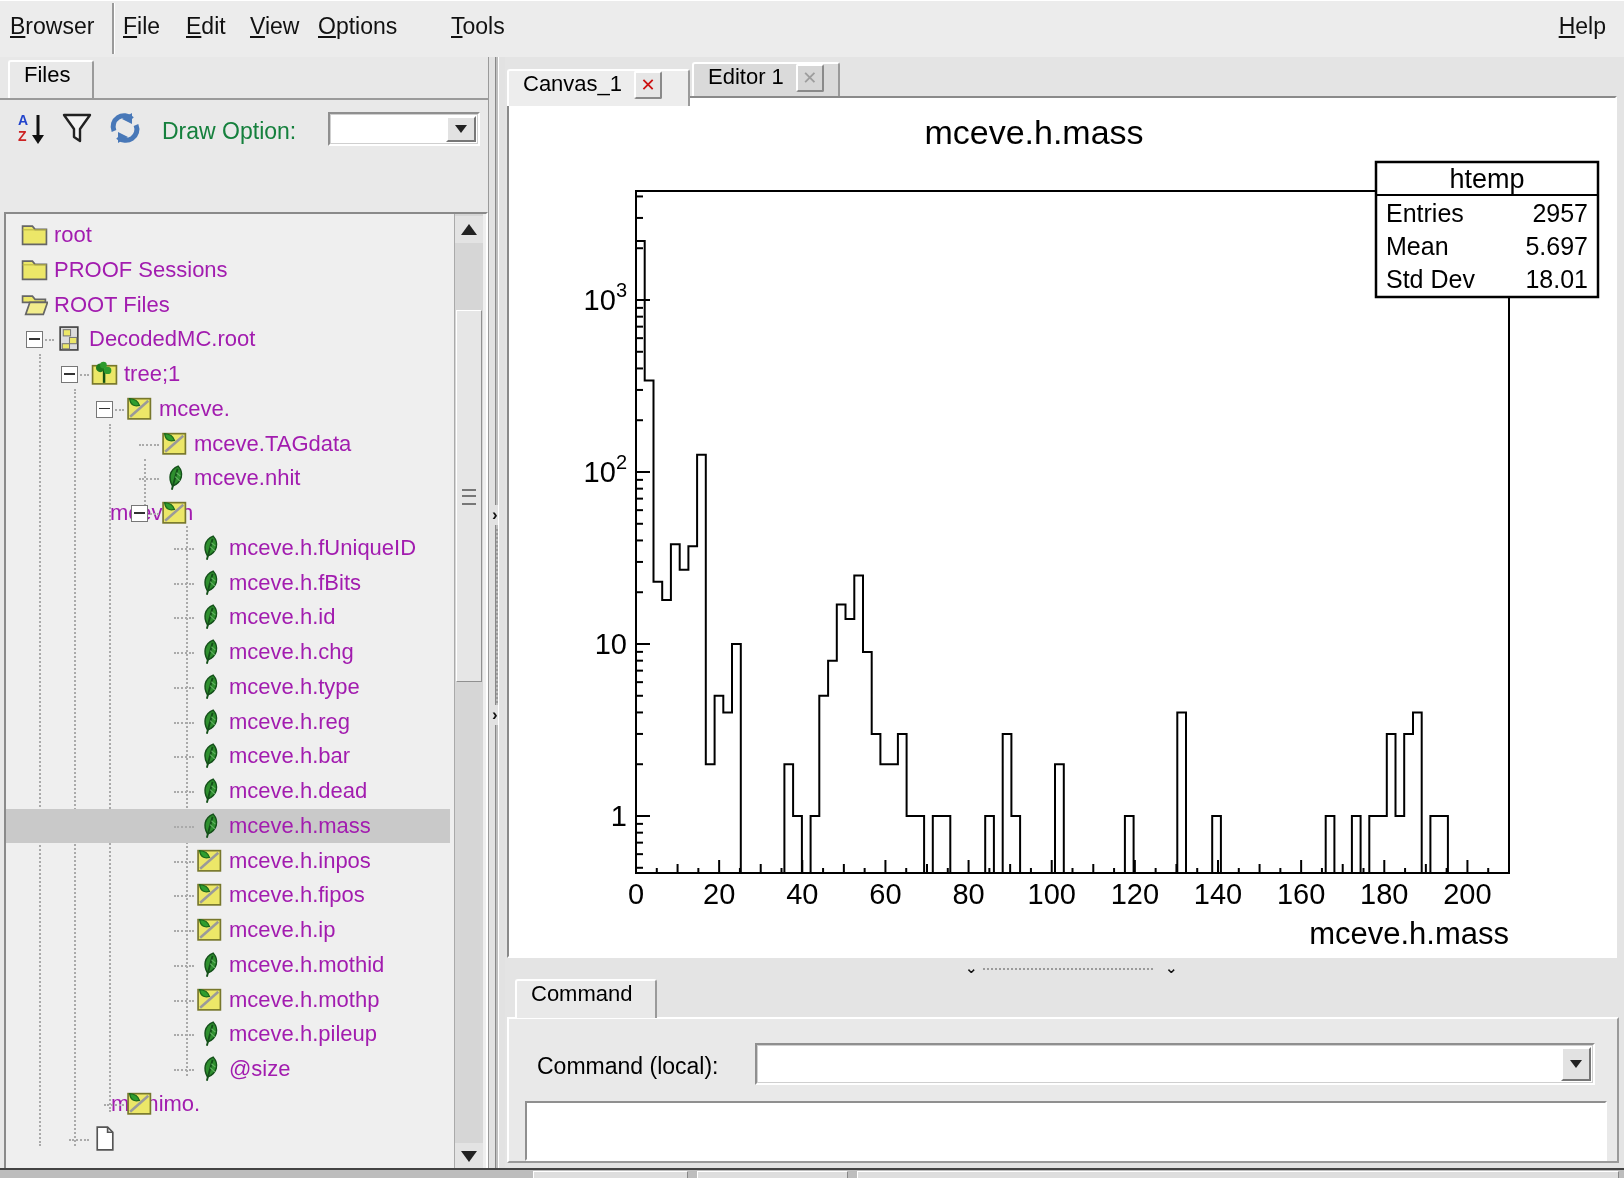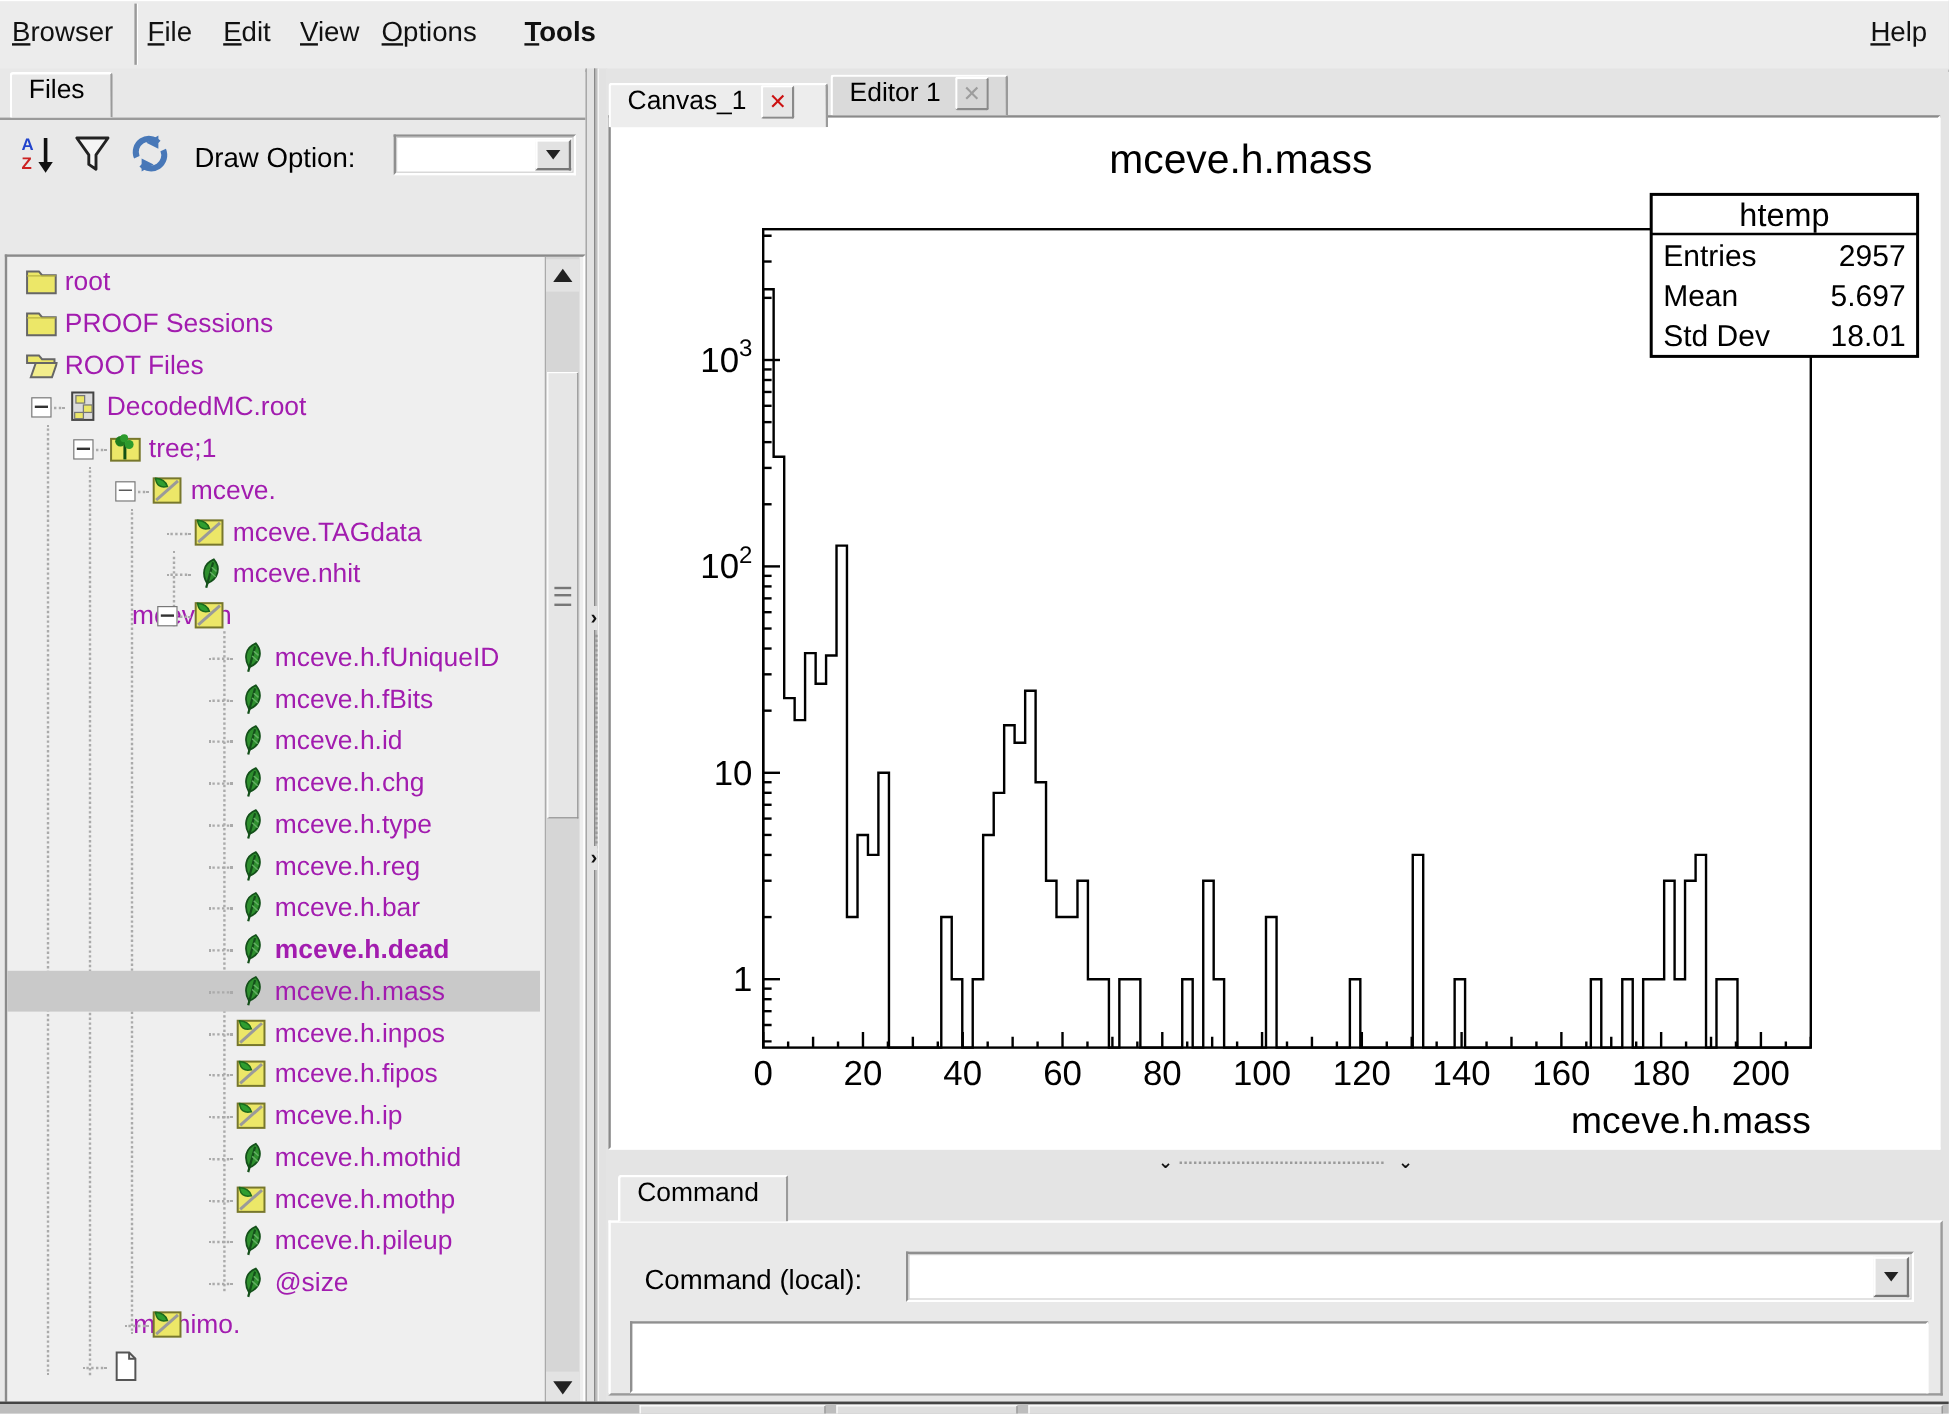--- a/index.html
+++ b/index.html
@@ -14,21 +14,21 @@
                 border-left:2px solid #9a9a9a;border-right:1px solid #fff;}
   
   #left-panel{position:absolute;left:0;top:57px;width:488px;height:1111px;background:#e8e8e8;}
   .tab{position:absolute;background:#e9e9e9;border:2px solid #9a9a9a;border-bottom:none;
        border-top-color:#ffffff;border-left-color:#ffffff;border-radius:3px 3px 0 0;
        font-size:22px;display:flex;align-items:flex-start;padding:0 14px;box-sizing:border-box;}
   #files-tab{left:8px;top:3px;height:38px;min-width:86px;z-index:3;}
   #left-toolbar{position:absolute;left:0;top:41px;width:488px;height:114px;background:#e9e9e9;
                 border-top:2px solid #9a9a9a;}
   .toolbar-icon{position:absolute;top:11px;width:34px;height:34px;}
-  #draw-option-label{position:absolute;left:162px;top:18px;font-size:23px;color:#000000;}
+  #draw-option-label{position:absolute;left:162px;top:18px;font-size:23px;color:#15803d;}
   .combo{position:absolute;background:#ffffff;border:2px solid #8f8f8f;border-bottom-color:#fff;
          border-right-color:#fff;box-sizing:border-box;}
   .combo-inner{position:absolute;inset:0;border:1px solid #cfcfcf;}
   .combo-btn{position:absolute;top:2px;bottom:2px;width:26px;background:#e2e2e2;
              border:2px solid #fff;border-bottom-color:#777;border-right-color:#777;
              display:flex;align-items:center;justify-content:center;}
   .combo-btn .arr{width:0;height:0;border-left:6px solid transparent;border-right:6px solid transparent;
                   border-top:8px solid #222;}
   #draw-option-combo{left:328px;top:12px;width:152px;height:34px;}
   
@@ -106,21 +106,21 @@
 </head>
 <body>
 
 <div id="menubar">
   <div id="menu-items">
       <div class="menu-item" style="left: 10px;"><span class="u">B</span>rowser</div>
       <div class="menu-item" style="left: 123px;"><span class="u">F</span>ile</div>
       <div class="menu-item" style="left: 186px;"><span class="u">E</span>dit</div>
       <div class="menu-item" style="left: 250px;"><span class="u">V</span>iew</div>
       <div class="menu-item" style="left: 318px;"><span class="u">O</span>ptions</div>
-      <div class="menu-item" style="left: 437px; font-weight: bold;"><span class="u">T</span>ools</div>
+      <div class="menu-item" style="left: 451px;"><span class="u">T</span>ools</div>
     </div>
   <div id="menu-divider"></div>
   <div class="menu-item" style="right:18px"><span class="u">H</span><span id="help-rest">elp</span></div>
 </div>
 
 <div id="left-panel">
   <div class="tab" id="files-tab">
     <span>Files</span>
   </div>
   <div id="left-toolbar">
@@ -327,21 +327,21 @@
         <div class="tree-row" style="top: 560px;">
           <div class="stub" style="left: 168px; top: 17px; width: 20px;"></div>
           <svg class="tree-icon" viewBox="0 0 26 26" style="left: 190px;">
             <g transform="rotate(18 13 13)">
               <path d="M13 1.5 C 20.5 6 21.5 15 13.8 21.5 C 7.5 16 5.8 7.5 13 1.5 Z" fill="#2e8f2e" stroke="#14501a" stroke-width="1.4"></path>
               <line x1="13.2" y1="4" x2="14.2" y2="25" stroke="#14501a" stroke-width="1.8"></line>
               <line x1="13.4" y1="8" x2="18" y2="10" stroke="#63b063" stroke-width="1.2"></line>
               <line x1="13.3" y1="12" x2="18.8" y2="14.5" stroke="#63b063" stroke-width="1.2"></line>
             </g>
           </svg>
-          <span class="lbl" style="margin-left: 223px; font-weight: bold;">mceve.h.dead</span>
+          <span class="lbl" style="margin-left: 223px;">mceve.h.dead</span>
         </div>
         <div class="tree-row selected" style="top: 594.75px;">
           <div class="stub" style="left: 168px; top: 17px; width: 20px;"></div>
           <svg class="tree-icon" viewBox="0 0 26 26" style="left: 190px;">
             <g transform="rotate(18 13 13)">
               <path d="M13 1.5 C 20.5 6 21.5 15 13.8 21.5 C 7.5 16 5.8 7.5 13 1.5 Z" fill="#2e8f2e" stroke="#14501a" stroke-width="1.4"></path>
               <line x1="13.2" y1="4" x2="14.2" y2="25" stroke="#14501a" stroke-width="1.8"></line>
               <line x1="13.4" y1="8" x2="18" y2="10" stroke="#63b063" stroke-width="1.2"></line>
               <line x1="13.3" y1="12" x2="18.8" y2="14.5" stroke="#63b063" stroke-width="1.2"></line>
             </g>

